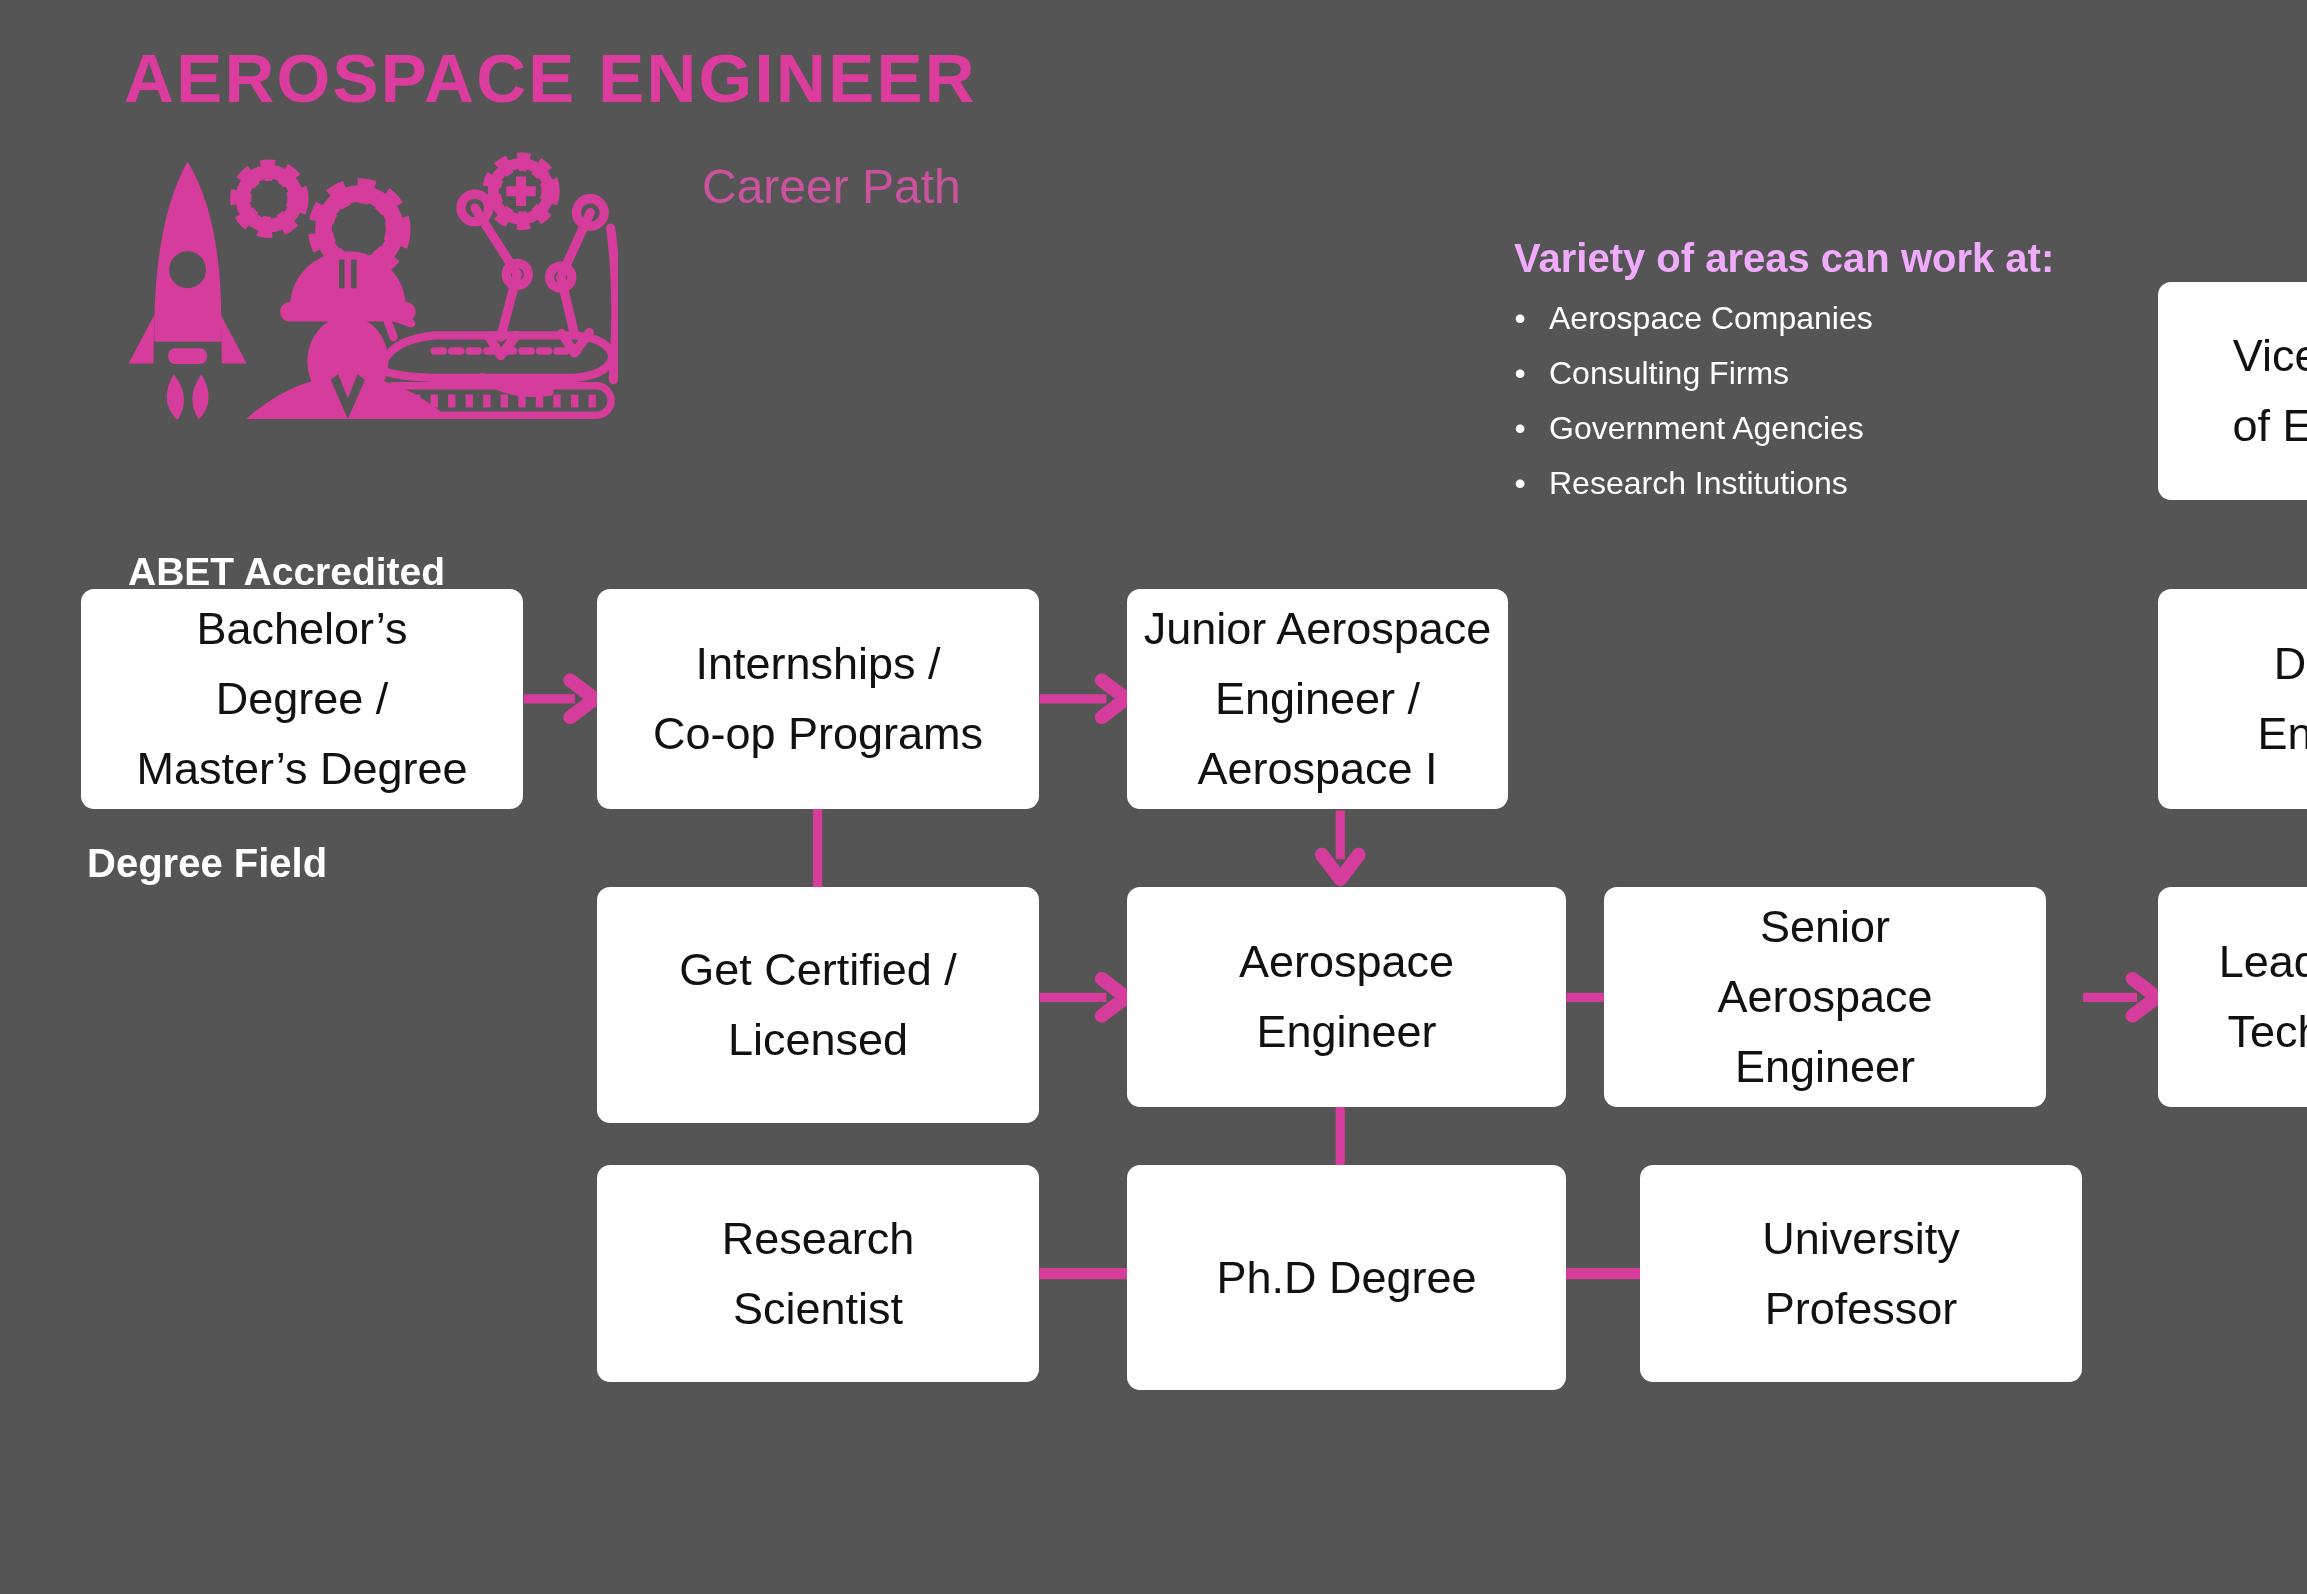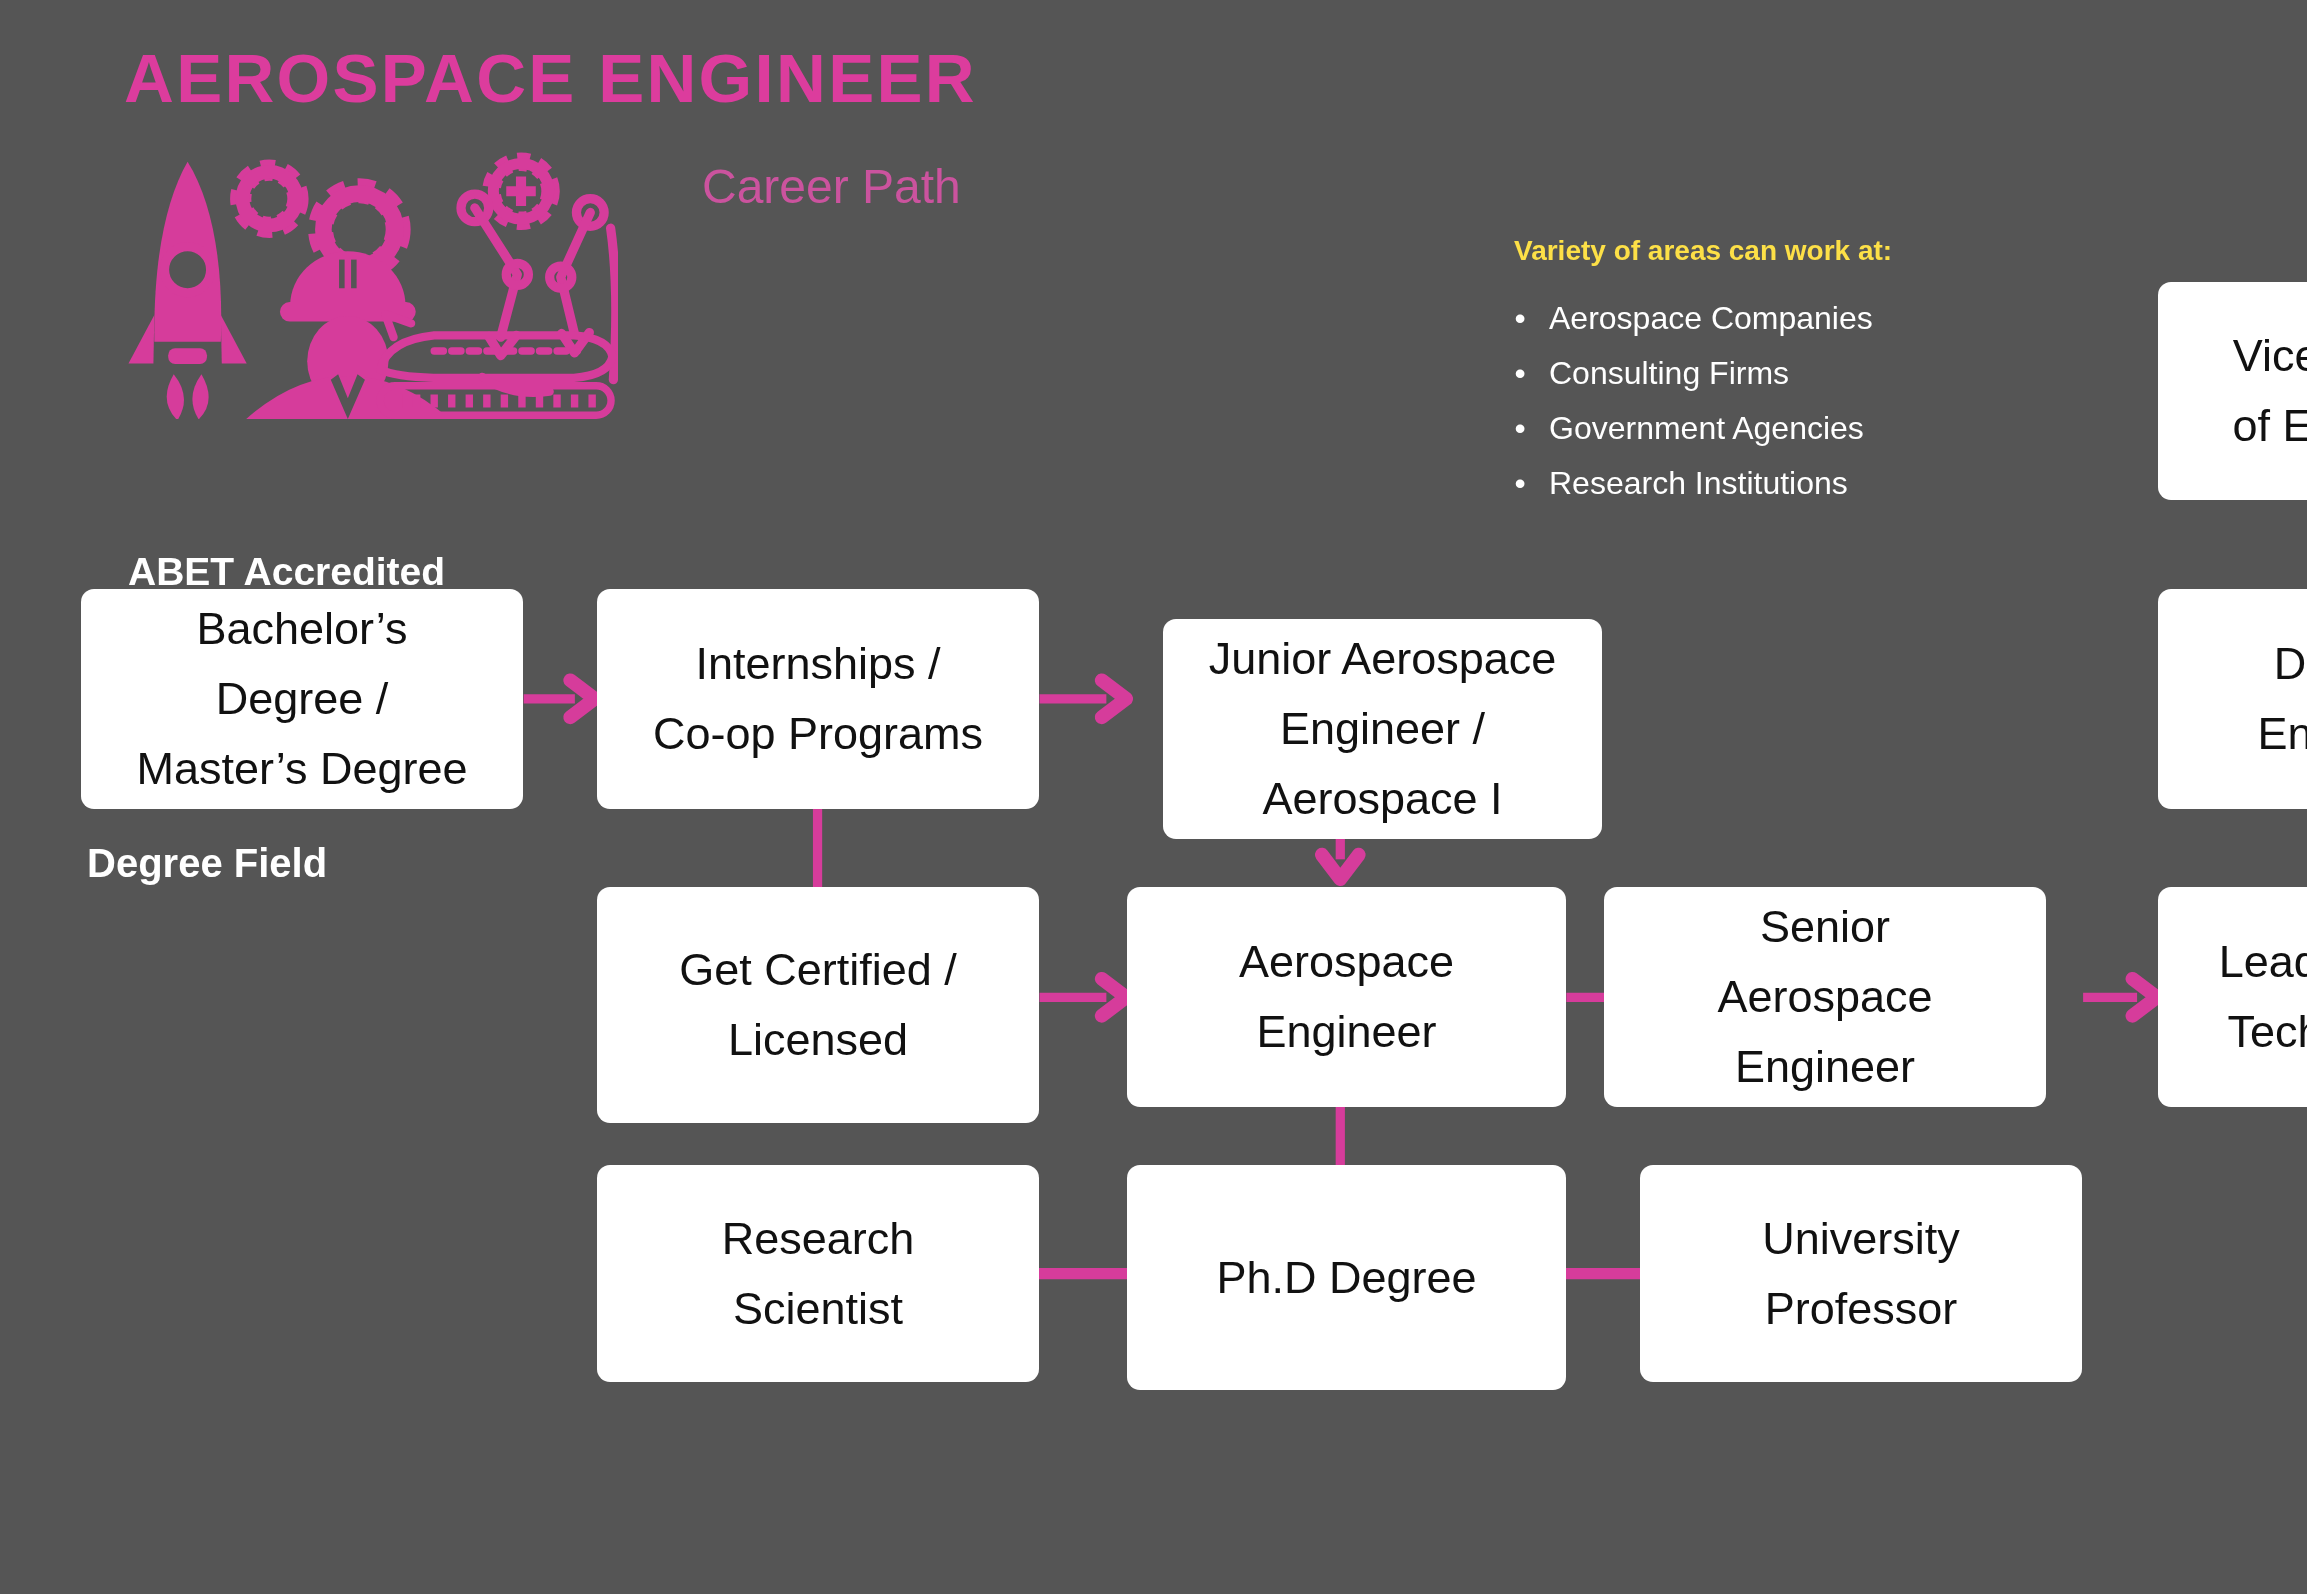--- a/index.html
+++ b/index.html
@@ -11,21 +11,21 @@
     position:absolute;left:124px;top:41px;
     font-size:69px;font-weight:800;letter-spacing:2.3px;color:#DC3C9D;line-height:1.1;
   }
   .page-subtitle{
     position:absolute;left:702px;top:161px;
     font-size:48px;font-weight:400;color:#CB539E;line-height:1.1;
   }
   .icon-wrap{position:absolute;left:110px;top:121px;width:508px;height:298px;}
   .wa-heading{
     position:absolute;left:1514px;top:234px;
-    font-size:28px;font-weight:700;color:#fde047;line-height:1.2;
+    font-size:40px;font-weight:700;color:#f0abfc;line-height:1.2;
   }
   .wa-list{
     position:absolute;left:1508px;top:291px;margin:0;padding:0;list-style:none;
     color:#ffffff;
   }
   .wa-list li{position:relative;font-size:32px;line-height:55px;padding-left:41px;font-weight:400;}
   .wa-list li::before{content:"\2022";position:absolute;left:6.5px;top:0;font-size:32px;}
   .abet-label{
     position:absolute;left:128px;top:518px;
     font-size:39px;font-weight:700;color:#ffffff;line-height:1.2;margin-top:31px;
@@ -168,21 +168,21 @@
   </svg>
 
   <div class="node" style="left:2158px;top:282px;width:439px;height:218px;"><span>Vice President
 of Engineering</span></div>
 
   <div class="node" style="left:81px;top:589px;width:442px;height:220px;"><span>Bachelor’s
 Degree /
 Master’s Degree</span></div>
   <div class="node" style="left:597px;top:589px;width:442px;height:220px;"><span>Internships /
 Co-op Programs</span></div>
-  <div class="node" style="left:1127px;top:619px;width:439px;height:220px;margin-left:36px;"><span>Junior Aerospace
+  <div class="node" style="left:1127px;top:589px;width:381px;height:220px;"><span>Junior Aerospace
 Engineer /
 Aerospace I</span></div>
   <div class="node" style="left:2158px;top:589px;width:439px;height:220px;"><span>Director of
 Engineering</span></div>
 
   <div class="node" style="left:597px;top:887px;width:442px;height:236px;"><span>Get Certified /
 Licensed</span></div>
   <div class="node" style="left:1127px;top:887px;width:439px;height:220px;"><span>Aerospace
 Engineer</span></div>
   <div class="node" style="left:1604px;top:887px;width:442px;height:220px;"><span>Senior

